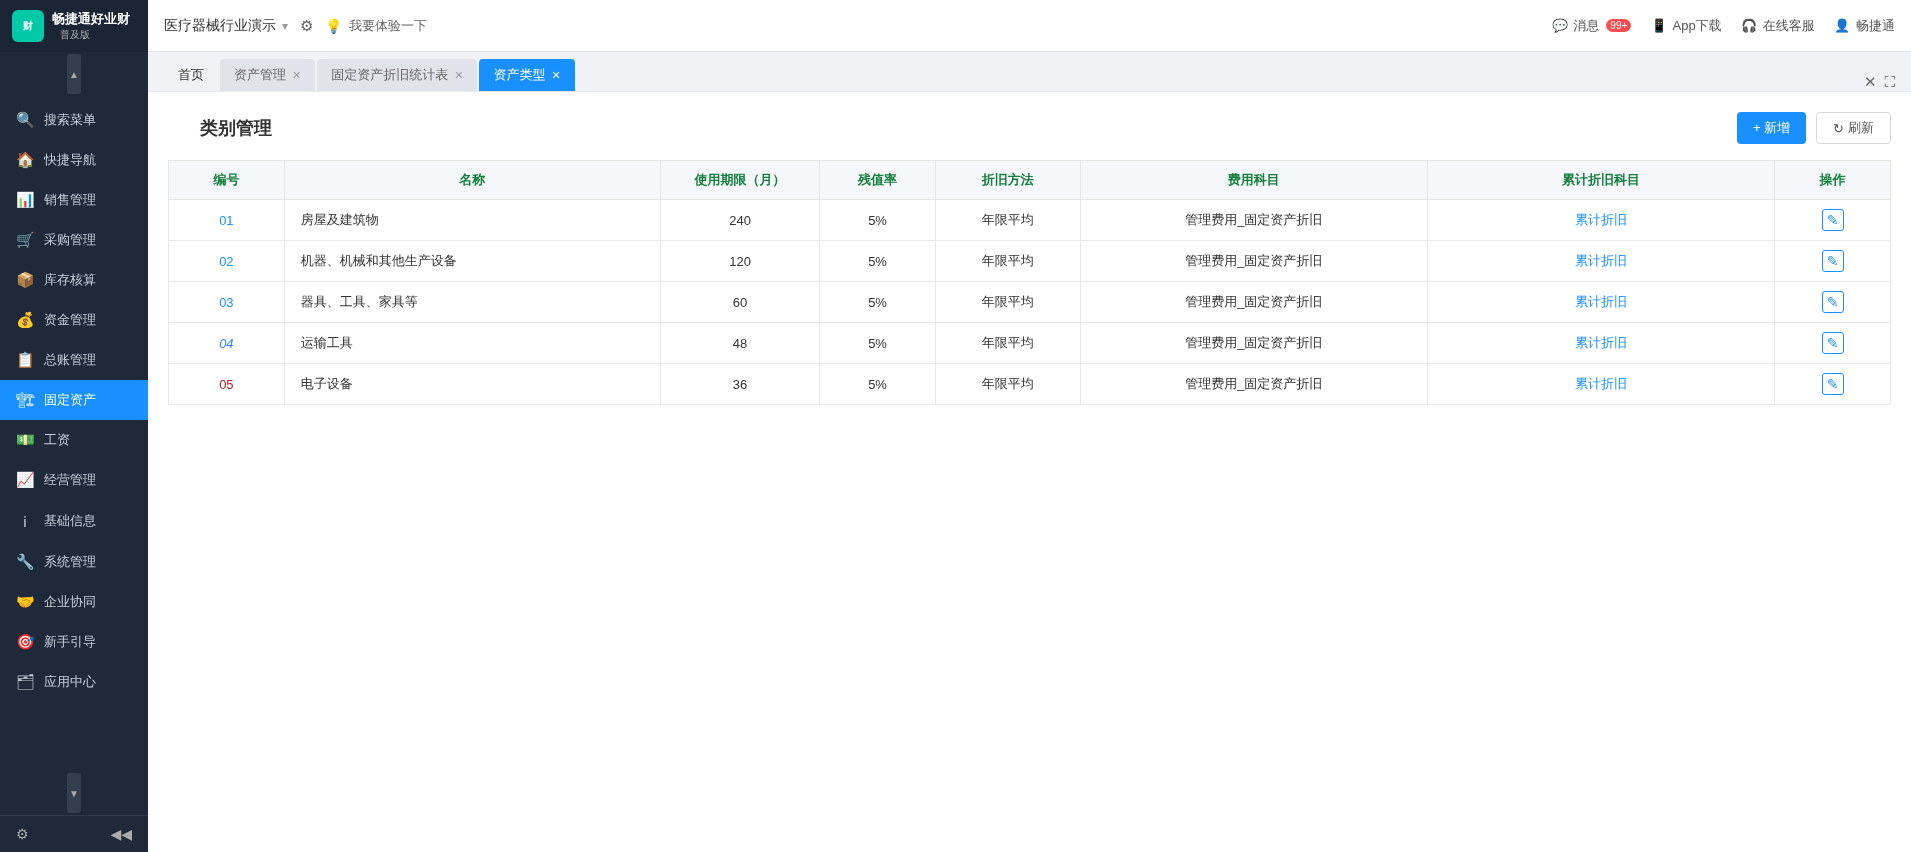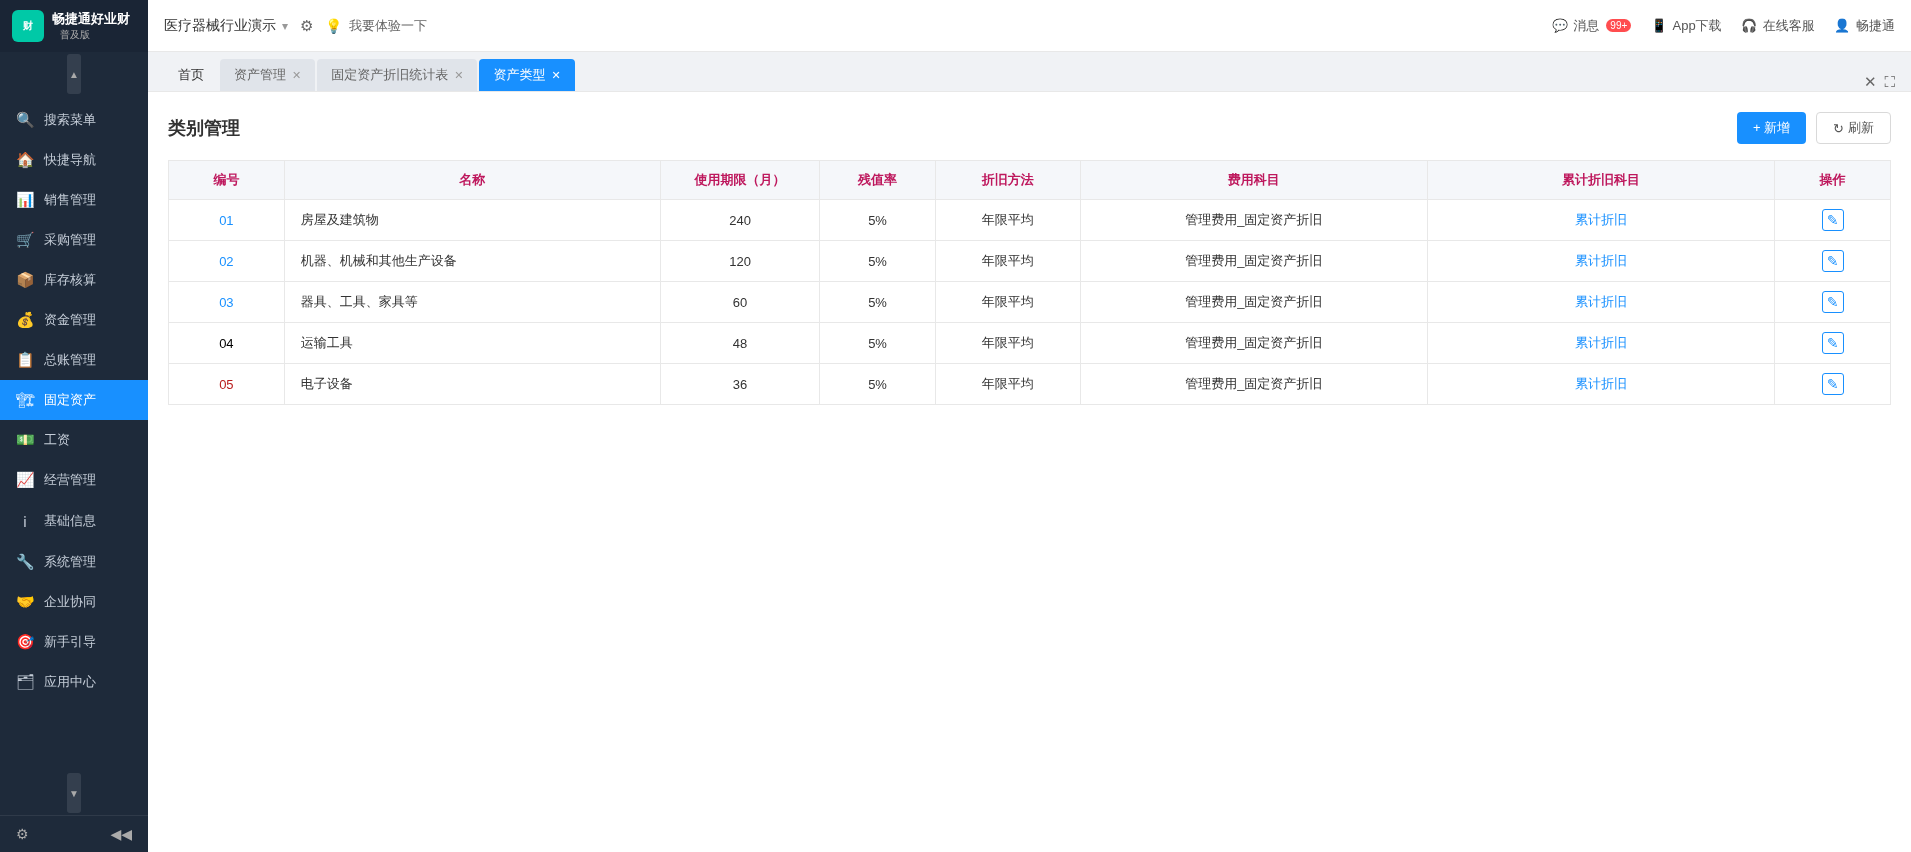--- a/index.html
+++ b/index.html
@@ -111,21 +111,21 @@
     
     .content {
       flex: 1; background: #fff; overflow: auto; padding: 20px;
     }
 
     
     .page-header {
       display: flex; align-items: center; justify-content: space-between;
       margin-bottom: 16px;
     }
-    .page-title { font-size: 18px; font-weight: 600; color: #333; }
+    .page-title { font-size: 18px; font-weight: 600; color: #333; margin-left: 32px; }
     .page-actions { display: flex; gap: 10px; }
     .btn-primary {
       background: #1890ff; color: #fff;
       border: none; border-radius: 4px;
       padding: 6px 16px; cursor: pointer;
       font-size: 13px; display: flex; align-items: center; gap: 4px;
     }
     .btn-default {
       background: #fff; color: #555;
       border: 1px solid #d9d9d9; border-radius: 4px;
@@ -134,21 +134,21 @@
     }
 
     
     .data-table { width: 100%; border-collapse: collapse; }
     .data-table th {
       background: #f5f7fa;
       border: 1px solid #e8e8e8;
       padding: 10px 12px;
       text-align: center;
       font-weight: 600;
-      color: #be185d;
+      color: #15803d;
       font-size: 13px;
     }
     .data-table td {
       border: 1px solid #e8e8e8;
       padding: 9px 12px;
       text-align: center;
       color: #333;
       font-size: 13px;
     }
     .data-table td.name-col { text-align: left; padding-left: 16px; }
@@ -375,21 +375,21 @@
     <td>60</td>
     <td>5%</td>
     <td>年限平均</td>
     <td>管理费用_固定资产折旧</td>
     <td style="color:#1890ff;">累计折旧</td>
     <td>
       <span class="edit-icon" title="编辑">✎</span>
     </td>
   </tr>
           <tr>
-    <td style="color:#000000; cursor:pointer;">04</td>
+    <td style="color:#3b82f6; cursor:pointer;font-style:italic;">04</td>
     <td class="name-col">运输工具</td>
     <td>48</td>
     <td>5%</td>
     <td>年限平均</td>
     <td>管理费用_固定资产折旧</td>
     <td style="color:#1890ff;">累计折旧</td>
     <td>
       <span class="edit-icon" title="编辑">✎</span>
     </td>
   </tr>

